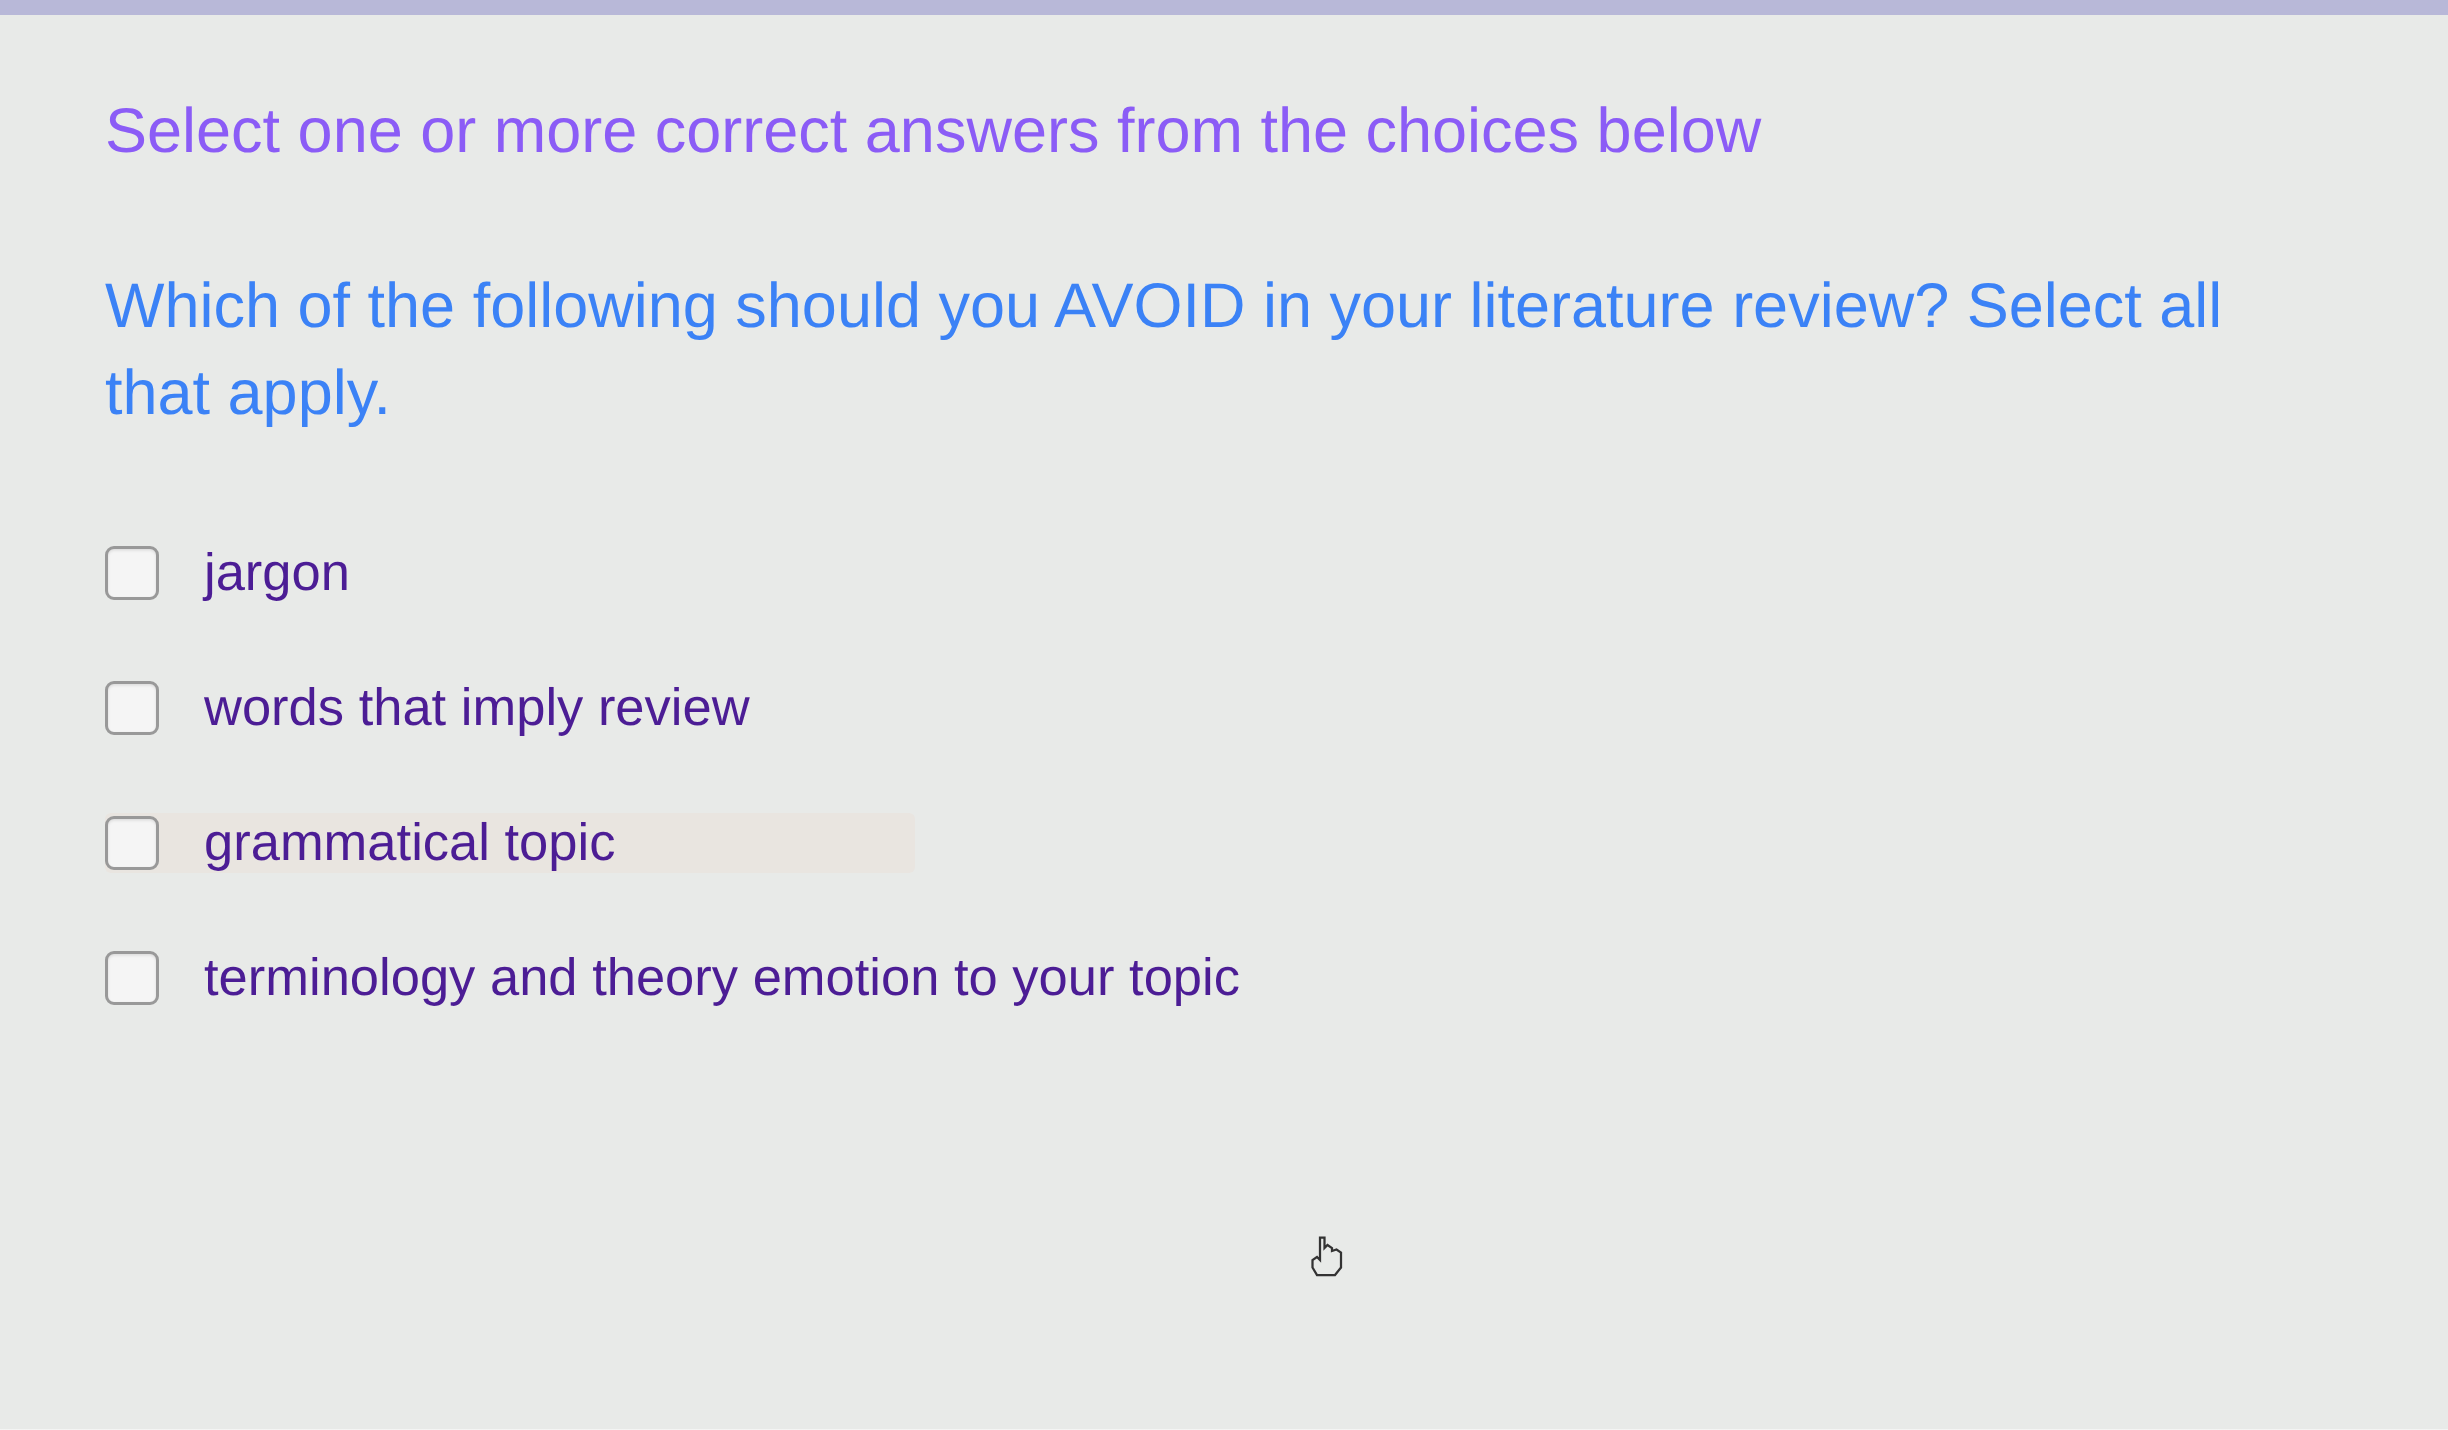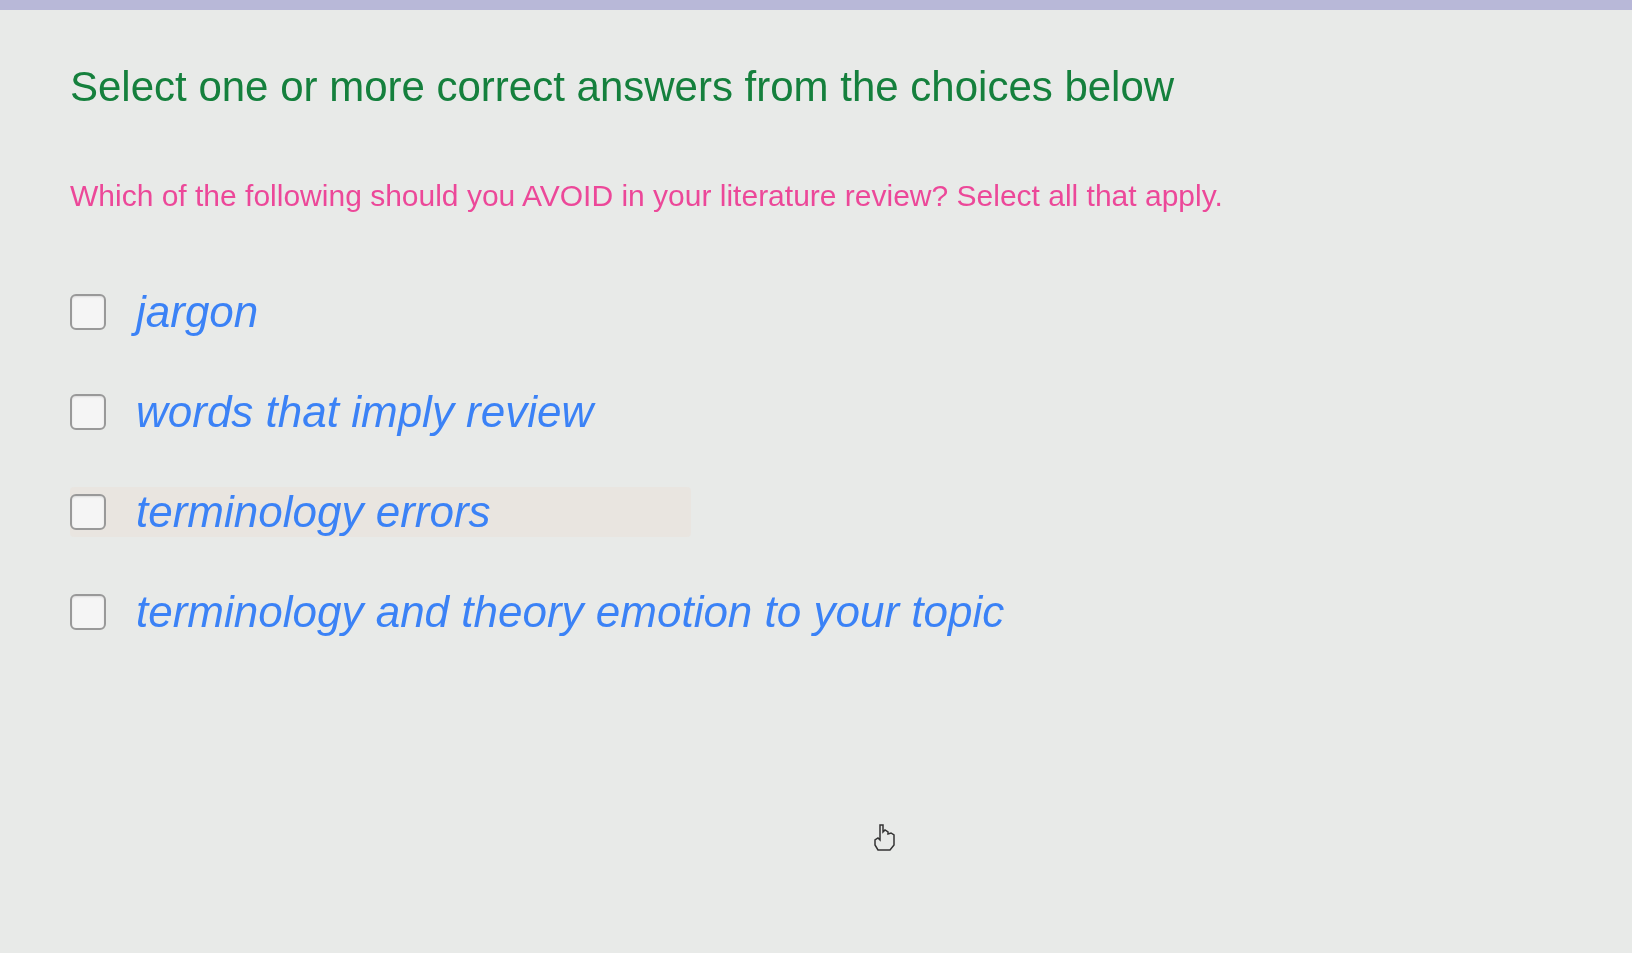--- a/index.html
+++ b/index.html
@@ -21,27 +21,27 @@
       content: "";
       position: absolute;
       top: 0;
       left: 0;
       right: 0;
       height: 10px;
       background: #b8b8d8;
     }
     .instruction {
       font-size: 42px;
-      color: #15803d;
+      color: #8b5cf6;
       margin-bottom: 60px;
       line-height: 1.3;
     }
     .question {
-      font-size: 30px;
-      color: #ec4899;
+      font-size: 42px;
+      color: #3b82f6;
       margin-bottom: 70px;
       line-height: 1.4;
     }
     .options {
       display: flex;
       flex-direction: column;
       gap: 50px;
     }
     .option {
       display: flex;
@@ -59,24 +59,23 @@
       width: 36px;
       height: 36px;
       border: 2px solid #999;
       border-radius: 6px;
       background: #f5f5f5;
       flex-shrink: 0;
       cursor: pointer;
       box-shadow: inset 0 1px 2px rgba(0,0,0,0.1);
     }
     .option-label {
-      font-size: 44px;
-      color: #3b82f6;
+      font-size: 35px;
+      color: #4c1d95;
       cursor: pointer;
-      font-style: italic;
     }
     .cursor-pointer {
       position: absolute;
       left: 870px;
       top: 820px;
       width: 30px;
       height: 35px;
       pointer-events: none;
     }
   </style>
@@ -91,21 +90,21 @@
   <div class="option">
     <div class="checkbox"></div>
     <span class="option-label">jargon</span>
   </div>
   <div class="option">
     <div class="checkbox"></div>
     <span class="option-label">words that imply review</span>
   </div>
   <div class="option hover">
     <div class="checkbox"></div>
-    <span class="option-label">terminology errors</span>
+    <span class="option-label">grammatical topic</span>
   </div>
   <div class="option">
     <div class="checkbox"></div>
     <span class="option-label">terminology and theory emotion to your topic</span>
   </div>
 </div>
 
 <svg class="cursor-pointer" viewBox="0 0 30 35">
   <path d="M 10 5 L 10 20 L 8 18 L 5 20 L 5 25 L 8 30 L 20 30 L 24 25 L 24 15 L 21 13 L 18 14 L 18 12 L 15 10 L 13 12 L 13 5 Z" fill="none" stroke="#333" stroke-width="1.5"></path>
 </svg>

